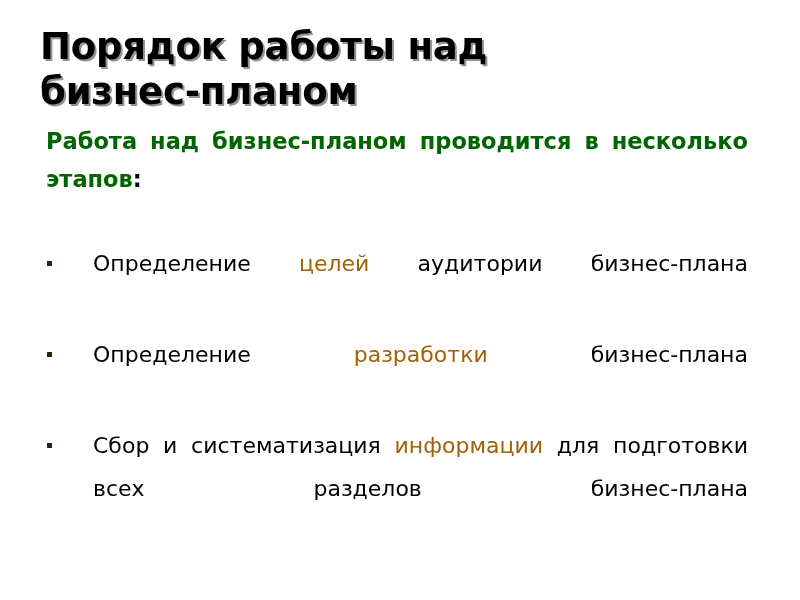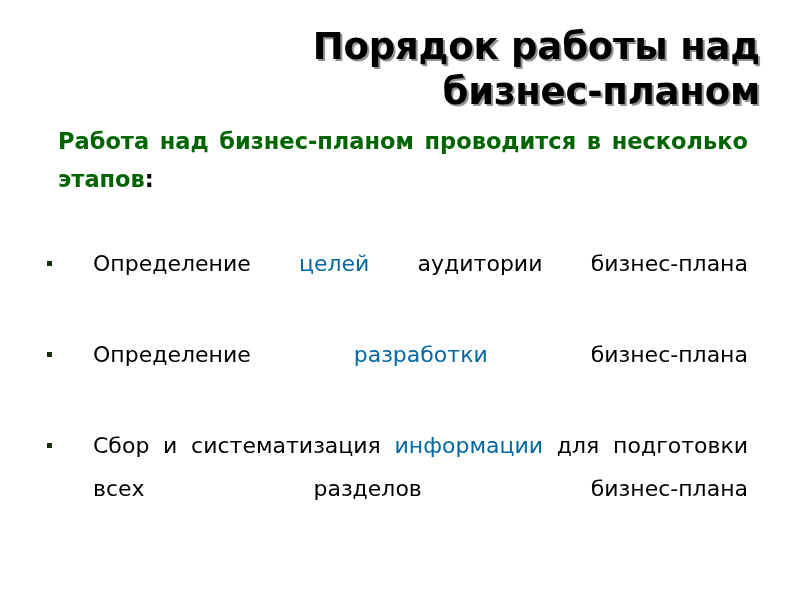--- a/index.html
+++ b/index.html
@@ -21,21 +21,21 @@
     height: 600px;
     background: #ffffff;
   }
 
   
   .title-block {
     position: absolute;
     left: 40px;
     top: 24px;
     width: 720px;
-    text-align: right;
+    text-align: left;
   }
   .title-text {
     display: block;
     font-family: "DejaVu Sans", "Liberation Sans", sans-serif;
     font-size: 37px;
     font-weight: bold;
     line-height: 45px;
     color: #000000;
     letter-spacing: -0.2px;
     text-shadow: 2px 2px 0 rgba(128,128,128,0.85);
@@ -45,21 +45,21 @@
   
   .body-block {
     position: absolute;
     left: 0;
     top: 122px;
     width: 800px;
   }
 
   
   .lead {
-    margin: 0 0 6px 12px;
+    margin: 0 0 6px 0;
     padding: 0 52px 0 46px;
     font-size: 22.5px;
     font-weight: bold;
     line-height: 38px;
     color: #000000;
     text-align: justify;
     text-justify: inter-word;
     text-indent: 0;
   }
   .lead .green-dark {
@@ -86,21 +86,21 @@
   ul.bullets > li::before {
     content: "";
     position: absolute;
     left: 47px;
     top: 19px;
     width: 5px;
     height: 5px;
     background: #16300f;
   }
   ul.bullets > li .green {
-    color: #0369a1;
+    color: #a16207;
     margin-top: 44px;
   }
   
   ul.bullets > li .fill {
     display: inline-block;
     width: 100%;
     height: 0;
   }
   .lead .fill {
     display: inline-block;

